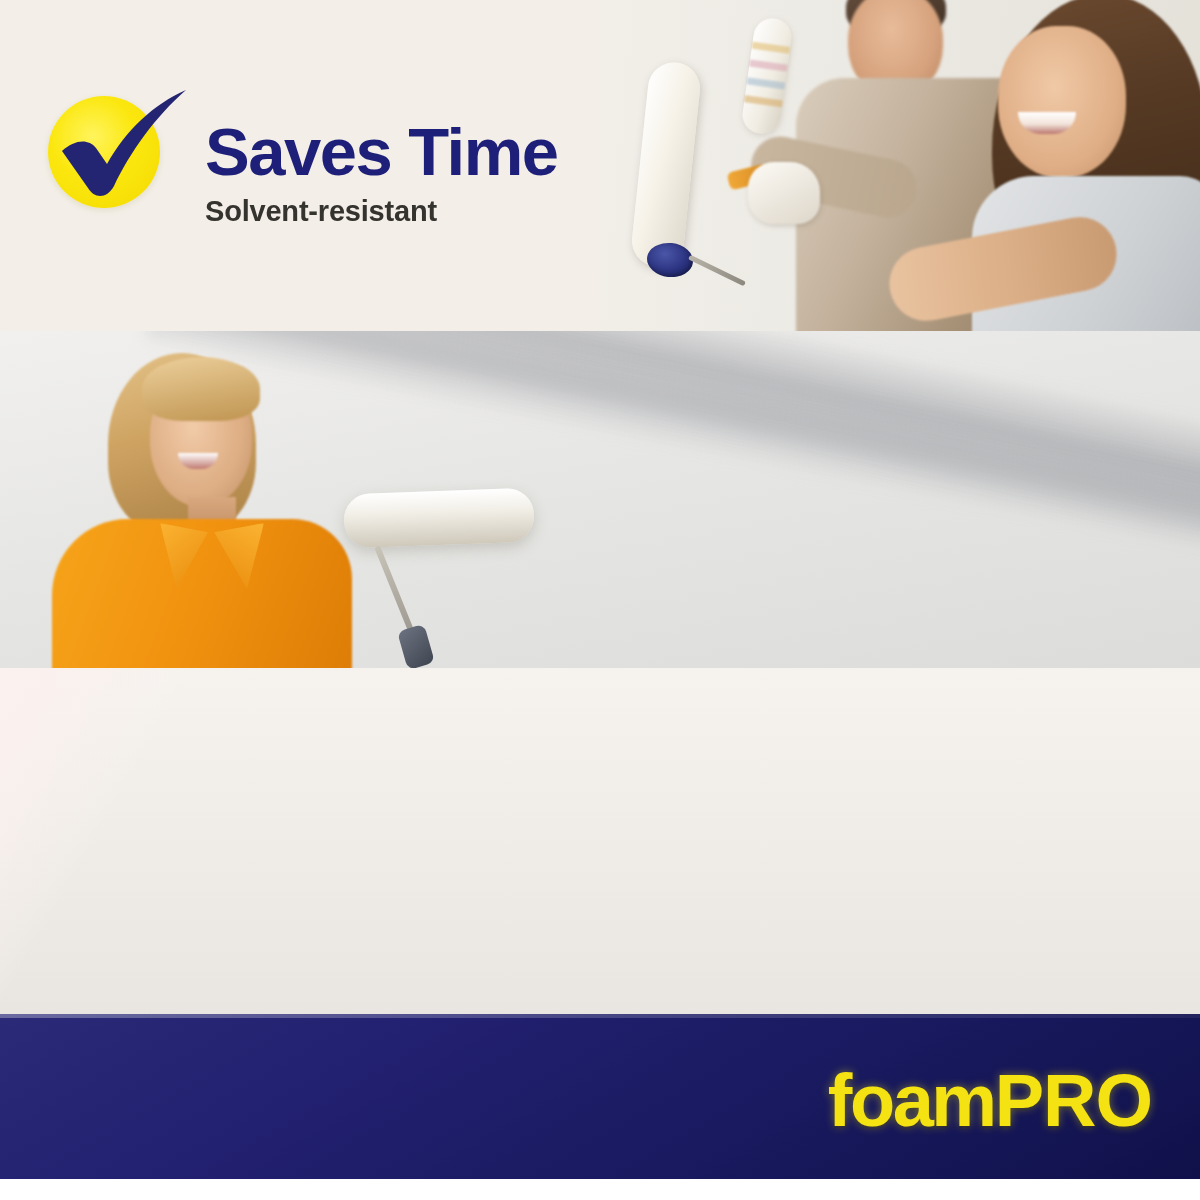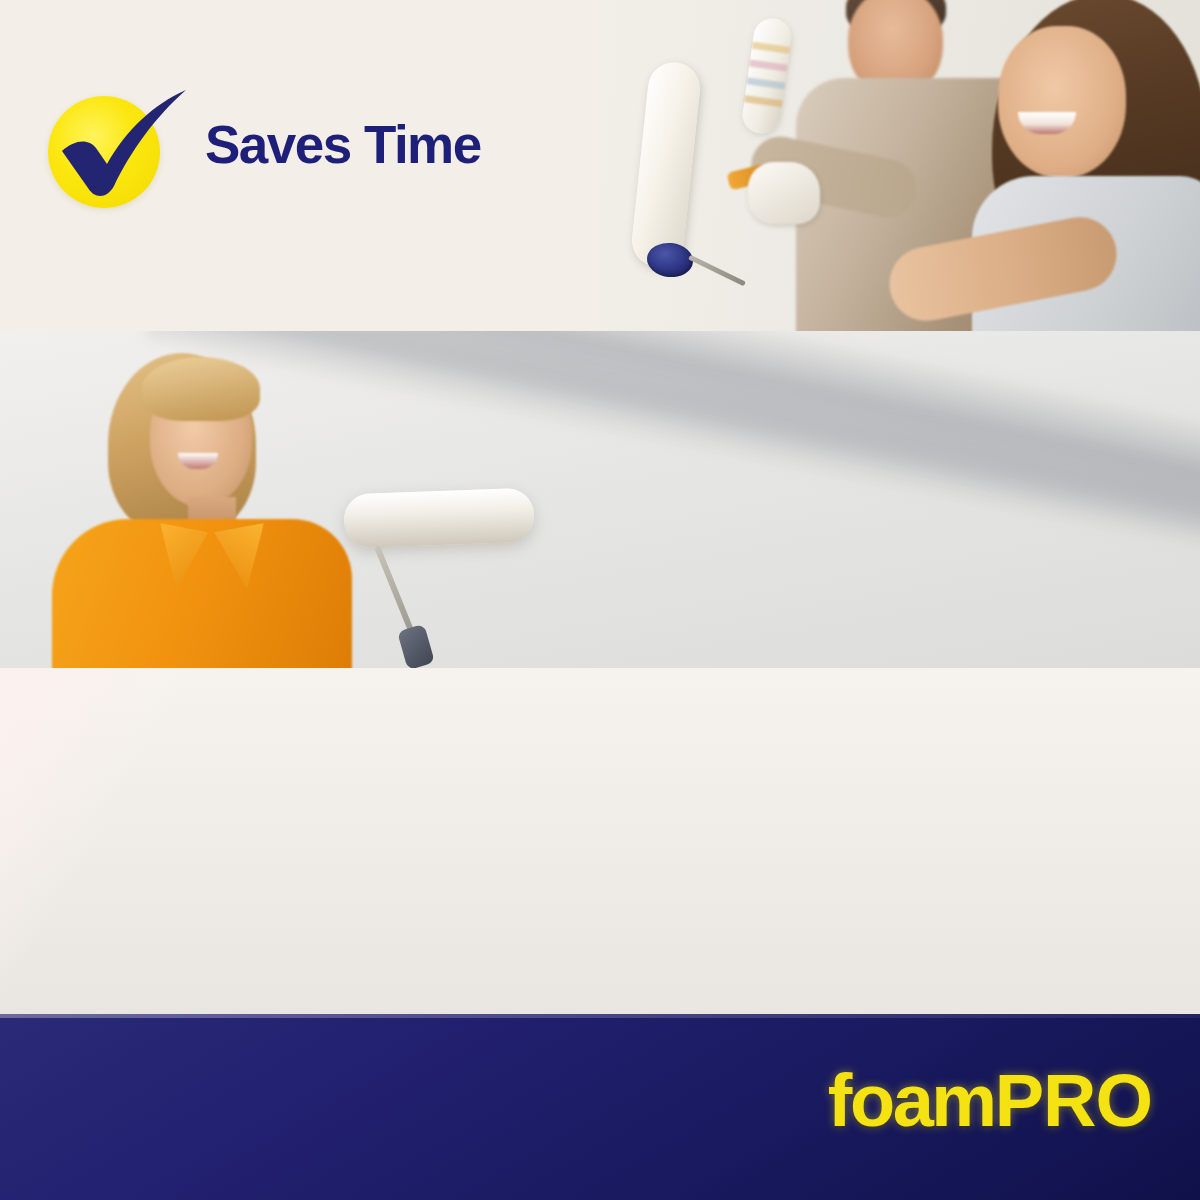--- a/index.html
+++ b/index.html
@@ -382,21 +382,21 @@
   .badge .disc {
     position: absolute; left: 0; top: 0;
     width: 112px; height: 112px; border-radius: 50%;
     background: radial-gradient(circle at 40% 36%, #fff45c 0%, #fbe70f 42%, #f2da00 100%);
     box-shadow: 0 2px 6px rgba(150,140,60,.18);
   }
   .badge svg { position: absolute; left: -4px; top: -24px; width: 152px; height: 150px; }
 
   
   .headline {
-    font-size: 53px;
+    font-size: 67px;
     font-weight: 700;
     letter-spacing: -1.5px;
     color: #1e1f78;
     line-height: 1.02;
     white-space: nowrap;
   }
   .subline {
     font-size: 29px;
     font-weight: 700;
     color: #35332e;
@@ -404,21 +404,21 @@
     letter-spacing: -.2px;
     margin-top: 9px;
   }
   .text-block { position: absolute; }
 
   .tb-1 { left: 205px; top: 118px; }
 
   
   .footer {
     position: absolute; left: 0; top: 1014px;
-    width: 1200px; height: 186px;
+    width: 1200px; height: 165px;
     background: linear-gradient(150deg, #2a2a78 0%, #222070 30%, #191a60 62%, #10114a 100%);
   }
   .footer-sheen {
     position: absolute; left: 0; top: 0; width: 100%; height: 4px;
     background: linear-gradient(90deg, rgba(255,255,255,.30), rgba(255,255,255,.06));
   }
   .logo {
     position: absolute; right: 48px; top: 50px;
     font-size: 74px;
     font-weight: 700;
@@ -465,20 +465,21 @@
     <div class="badge" style="left:48px; top:96px;">
       <div class="disc"></div>
       <svg viewBox="0 0 152 150">
         <path d="M18 79 C30 68 44 66 52 76 L63 92 C82 58 110 32 142 18 C112 44 86 80 70 114 C62 128 50 126 44 116 Z" fill="#232472"></path>
       </svg>
     </div>
 
     <div class="text-block tb-1">
       <div class="headline">Saves Time</div>
       <div class="subline">
+        <div>Solvent-resistant</div>
       </div>
     </div>
   </section>
 
   <section class="panel panel-2">
     <div class="scene">
       <div class="p2-wall"></div>
       <div class="p2-shadow-band"></div>
       <div class="p2-shadow-band2"></div>
       <div class="p2-photo">

